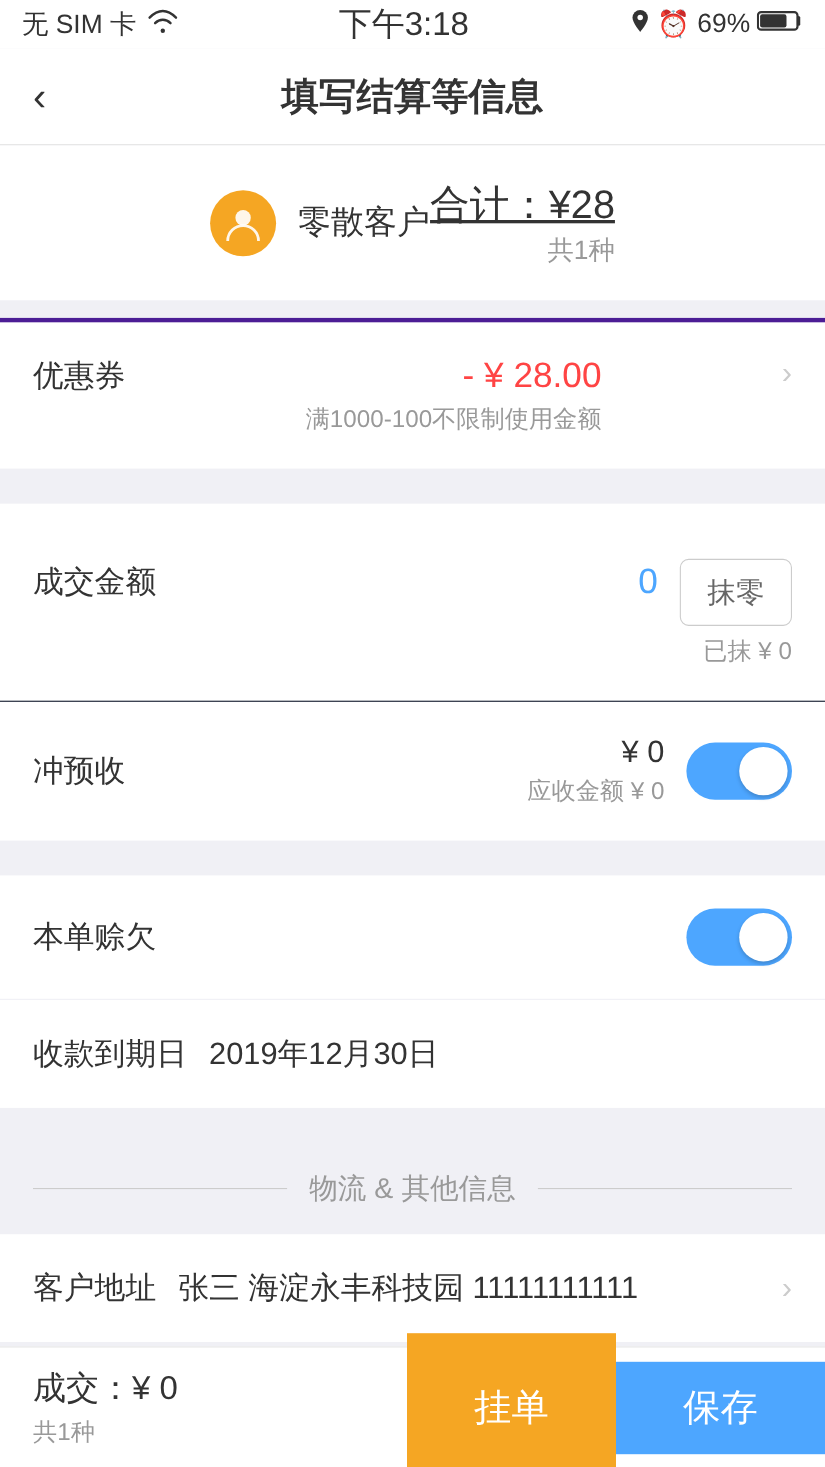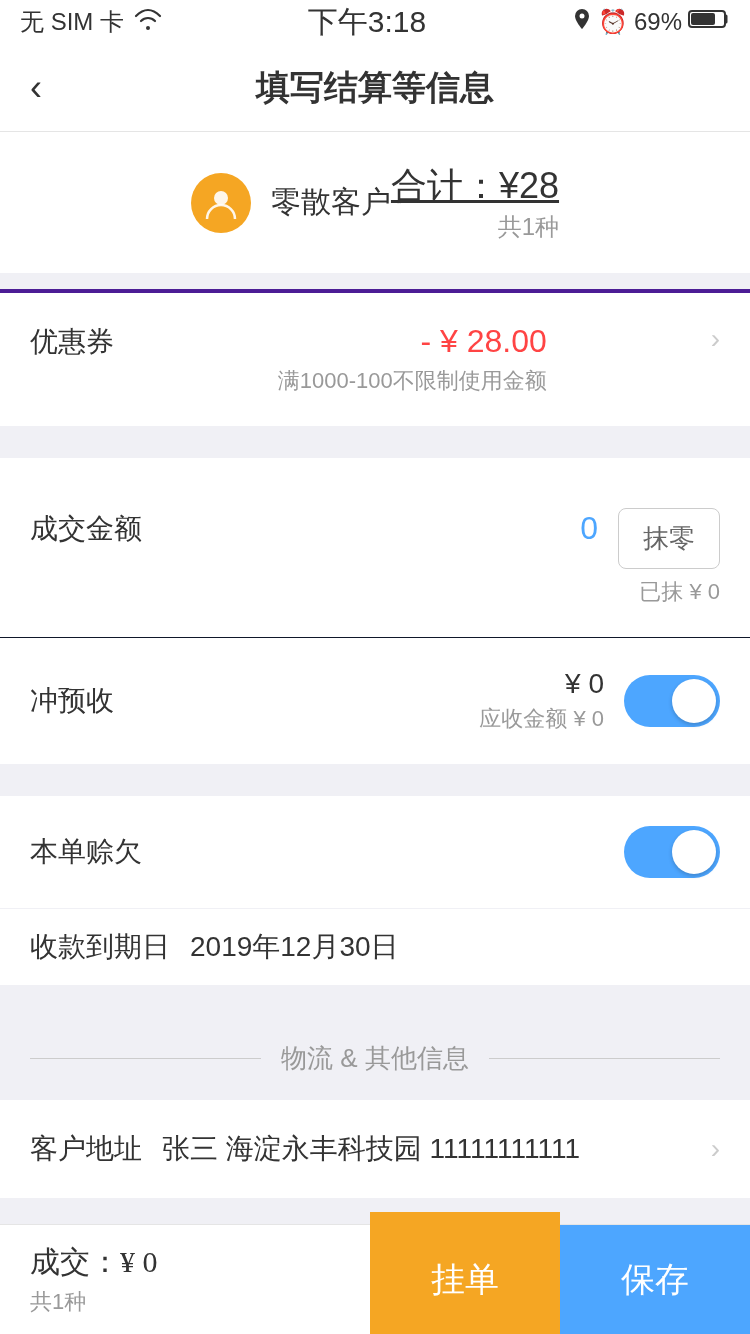--- a/index.html
+++ b/index.html
@@ -181,21 +181,21 @@
       padding: 30px 30px;
       display: flex;
       align-items: center;
       justify-content: space-between;
     }
     .credit-label { font-size: 28px; color: #333; }
 
     
     .due-date-section {
       background: #fff;
-      padding: 19px 30px;
+      padding: 30px 30px;
       border-top: 1px solid #f0f0f5;
       display: flex;
       align-items: center;
       gap: 20px;
     }
     .due-label { font-size: 28px; color: #333; }
     .due-value { font-size: 28px; color: #333; }
 
     
     .logistics-divider {
@@ -238,36 +238,36 @@
       background: #fff;
       display: flex;
       align-items: center;
       border-top: 1px solid #e5e5e5;
     }
     .bottom-info {
       flex: 1;
       padding: 0 30px;
     }
     .bottom-deal { font-size: 26px; color: #333; }
-    .bottom-deal span { font-size: 30px; color: #333; font-weight: 500; font-family: Liberation Serif, serif; }
+    .bottom-deal span { font-size: 30px; color: #333; font-weight: 500; }
     .bottom-count { font-size: 22px; color: #999; margin-top: 4px; }
     .btn-hold {
       width: 190px;
       height: 136px;
       background: #f5a623;
       display: flex;
       align-items: center;
       justify-content: center;
       font-size: 34px;
       color: #fff;
       cursor: pointer;
     }
     .btn-save {
       width: 190px;
-      height: 110px;
+      height: 84px;
       background: #4da6ff;
       display: flex;
       align-items: center;
       justify-content: center;
       font-size: 34px;
       color: #fff;
       cursor: pointer;
     }
   </style>
 </head>

